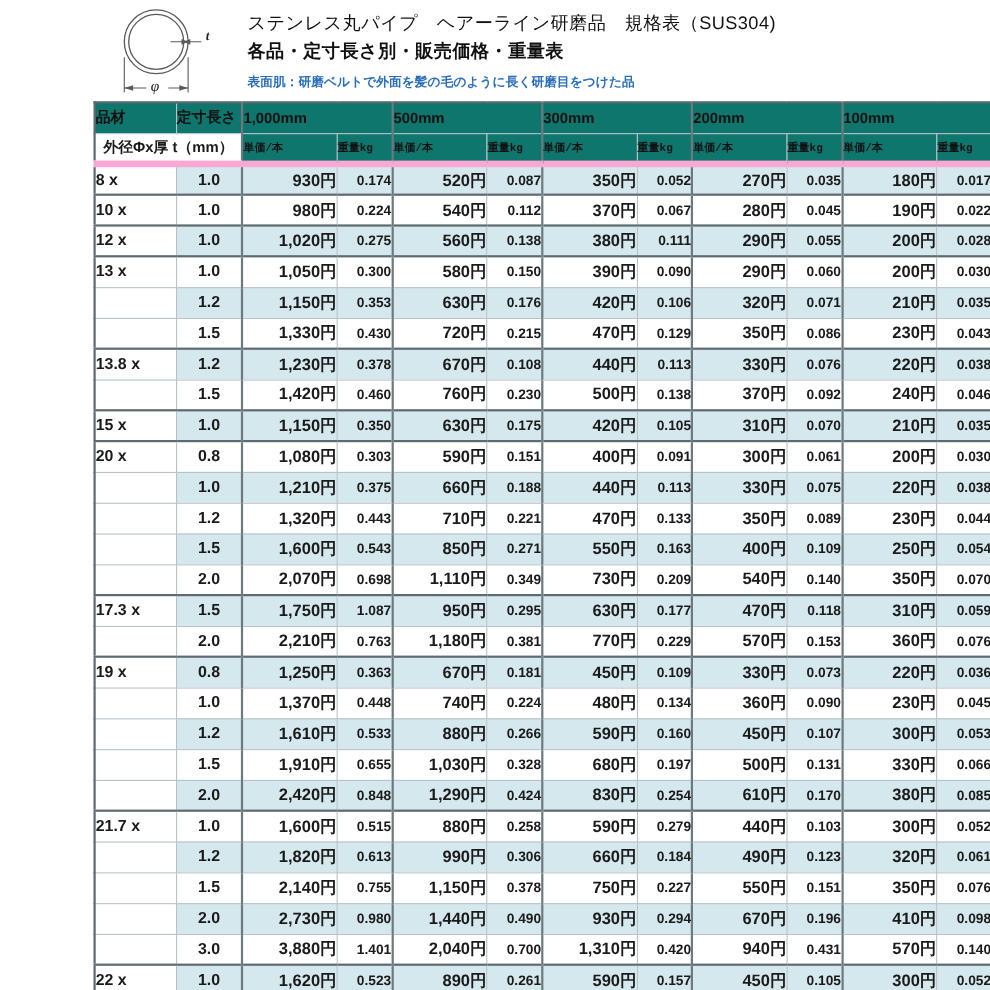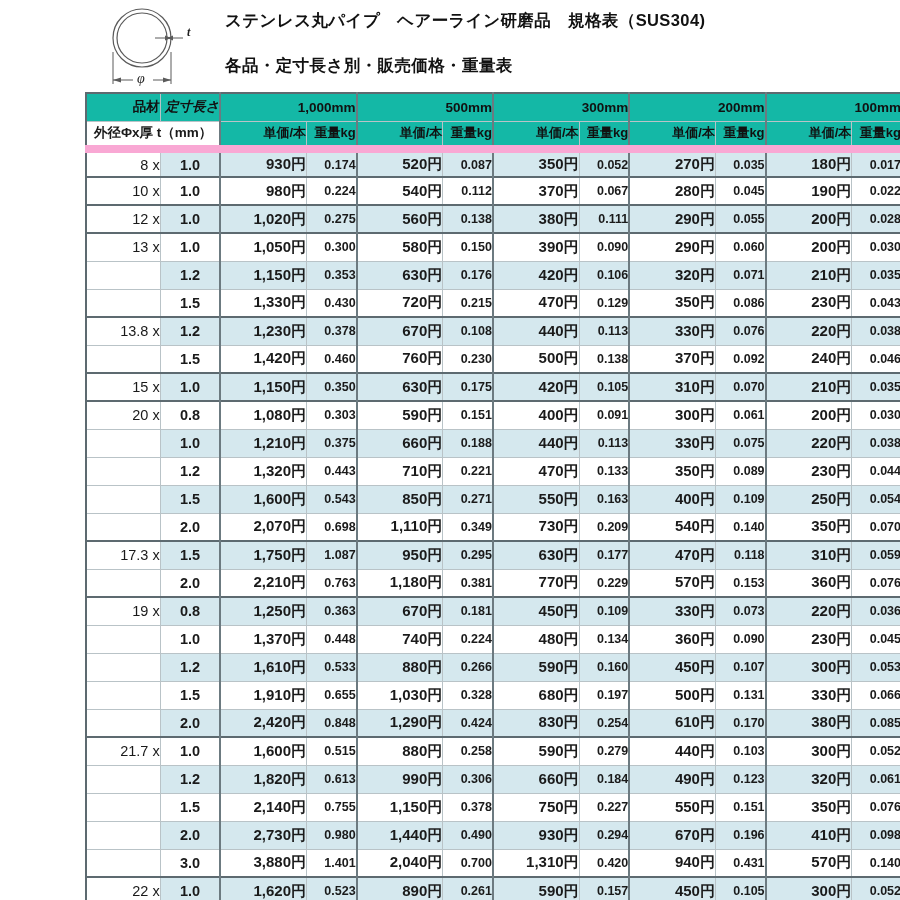--- a/index.html
+++ b/index.html
@@ -28,31 +28,31 @@
     min-width: 112px;
     margin-left: 95px;
     padding-top: 2px;
   }
   .head-text {
     padding-left: 18px;
     padding-top: 6px;
   }
   .title-line1 {
     font-size: 16.5px;
-    font-weight: bold;
+    font-weight: normal;
     letter-spacing: .4px;
     color: #111;
     white-space: nowrap;
   }
   .title-line2 {
     font-size: 16.5px;
     font-weight: bold;
     letter-spacing: .4px;
     color: #111;
-    margin-top: 23px;
+    margin-top: 4px;
     white-space: nowrap;
   }
   .subtitle {
     font-size: 11.5px;
     font-weight: bold;
     color: #2a6ebb;
     margin-top: 9px;
     letter-spacing: .1px;
     white-space: nowrap;
   }
@@ -81,43 +81,42 @@
   }
 
   
   col.c-dia   { width: 74px; }
   col.c-thk   { width: 60px; }
   col.c-price { width: 86px; }
   col.c-wt    { width: 50px; }
 
   
   th.grp, th.sub, th.matl, th.leng {
-    background: #14b8a6;
-    font-weight: bold;
-    text-align: right;
+    background: #0f766e;
+    font-weight: bold;
+    text-align: left;
     vertical-align: middle;
     font-size: 13.5px;
     color: #111;
   }
-  th.sub { font-size: 13px; }
+  th.sub { font-size: 10px; font-family: Liberation Mono, monospace; }
   th.matl { font-size: 13.5px; }
-  th.leng { font-size: 13.5px; border: 1.5px solid #6c7a80; font-style: italic; }
+  th.leng { font-size: 13.5px; border: 1.5px solid #6c7a80; }
   th.matl-wide { font-size: 13.5px; }
 
   
   .gsep { border-left: 2.5px solid #6c7a80 !important; }
   
-  tr.hdr2 th { border-bottom: 8px solid #f9a8d4; }
+  tr.hdr2 th { border-bottom: 6px solid #f9a8d4; }
   
   tr.grp-start > td, tr.grp-start > th { border-top: 2px solid #5d6a70; }
 
   td.dia {
-    text-align: right;
     padding-right: 6px;
-    font-weight: normal;
+    font-weight: bold;
     font-size: 14.5px;
     background: #ffffff !important;
     vertical-align: middle;
     margin-top: 24px;
   }
   td.thk {
     text-align: center;
     font-weight: bold;
     font-size: 14.5px;
   }
@@ -158,20 +157,21 @@
       <path d="M18,74 L26,71.6 L26,76.4 Z" fill="#5a5a5a"></path>
       <path d="M76,74 L68,71.6 L68,76.4 Z" fill="#5a5a5a"></path>
       <rect x="38" y="64" width="20" height="16" fill="#ffffff"></rect>
       <text x="42" y="77" font-family="Liberation Serif, serif" font-size="14" font-style="italic" fill="#222">φ</text>
     </svg>
   </div>
 
   <div class="head-text">
     <div class="title-line1">ステンレス丸パイプ　ヘアーライン研磨品　規格表（SUS304)</div>
     <div class="title-line2">各品・定寸長さ別・販売価格・重量表</div>
+    <div class="subtitle">表面肌：研磨ベルトで外面を髪の毛のように長く研磨目をつけた品</div>
   </div>
 </div>
 
 <div class="table-wrap">
   <table class="spec">
     <colgroup>
       <col class="c-dia">
         <col class="c-thk">
       <col class="c-price">
         <col class="c-wt">

